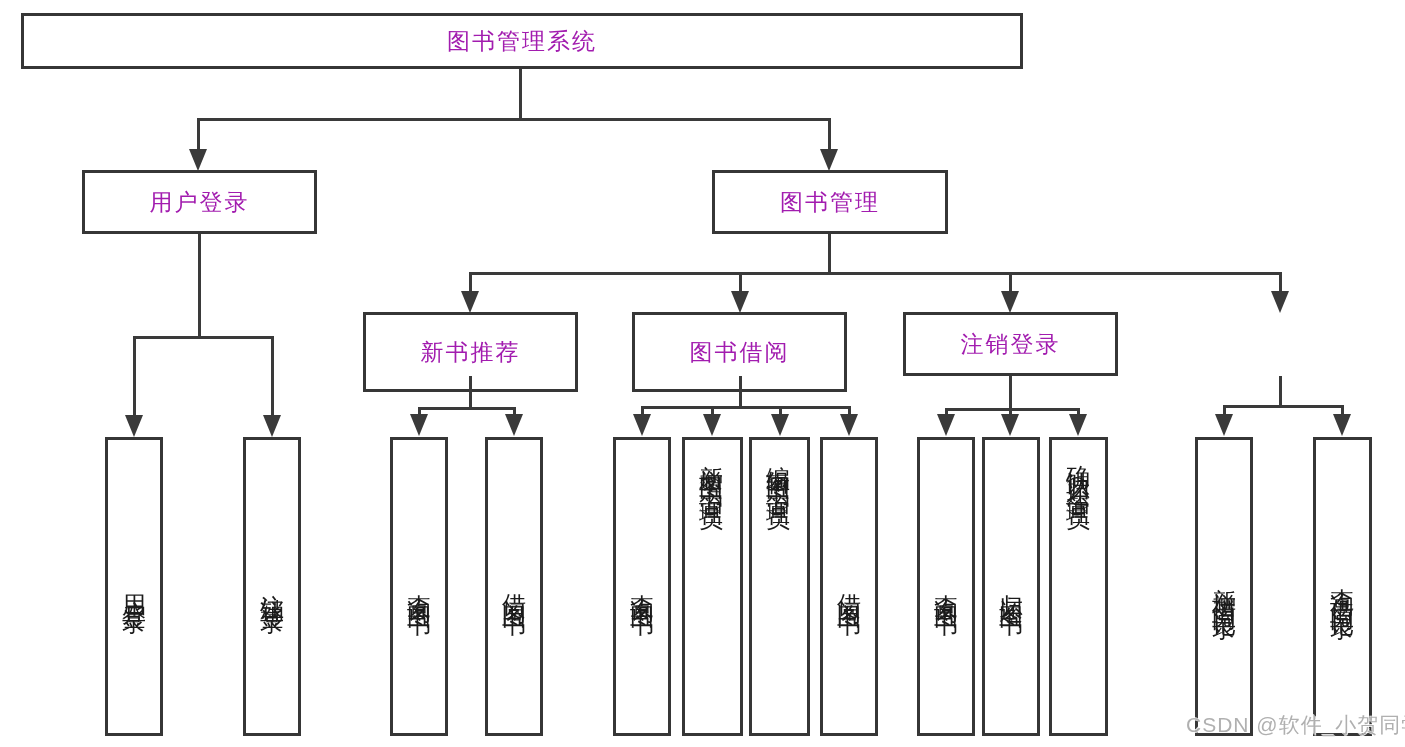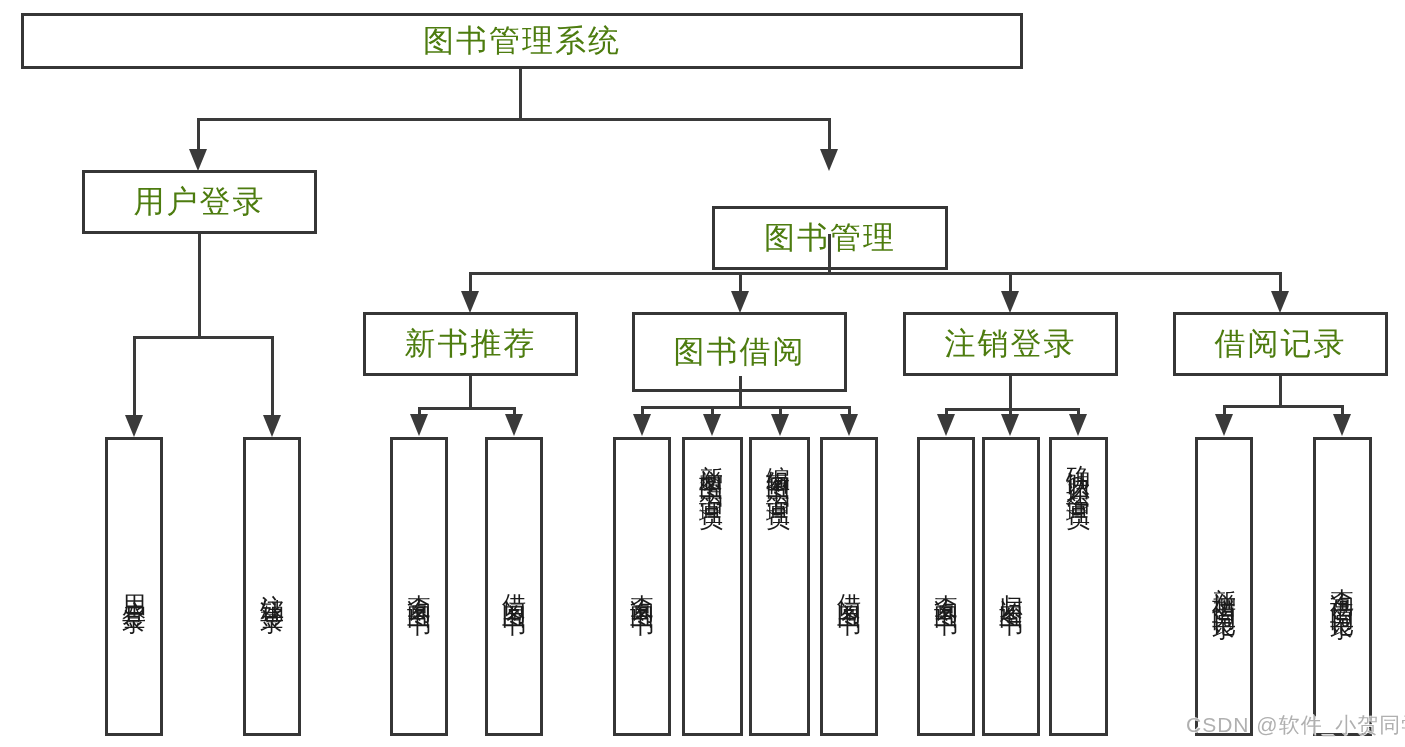--- a/index.html
+++ b/index.html
@@ -13,23 +13,23 @@
   }
   
   .hbox {
     position: absolute;
     box-sizing: border-box;
     border: 3px solid #363636;
     background: #ffffff;
     display: flex;
     align-items: center;
     justify-content: center;
-    font-size: 31px;
+    font-size: 23px;
     letter-spacing: 2px;
-    color: #4d7c0f;
+    color: #a21caf;
     white-space: nowrap;
   }
   
   .vbox {
     position: absolute;
     top: 437px;
     height: 299px;
     box-sizing: border-box;
     border: 3px solid #363636;
     background: #ffffff;
@@ -69,26 +69,25 @@
   }
 </style>
 </head>
 <body>
 
 <div class="canvas">
 
   <div class="hbox" style="left:21px; top:13px; width:1002px; height:56px;">图书管理系统</div>
 
   <div class="hbox" style="left:82px; top:170px; width:235px; height:64px;">用户登录</div>
-  <div class="hbox" style="left:712px; top:170px; width:236px; height:64px;margin-top:36px;">图书管理</div>
+  <div class="hbox" style="left:712px; top:170px; width:236px; height:64px;">图书管理</div>
 
-  <div class="hbox" style="left:363px; top:312px; width:215px; height:64px;">新书推荐</div>
+  <div class="hbox" style="left:363px; top:312px; width:215px; height:80px;">新书推荐</div>
   <div class="hbox" style="left:632px; top:312px; width:215px; height:80px;">图书借阅</div>
   <div class="hbox" style="left:903px; top:312px; width:215px; height:64px;">注销登录</div>
-  <div class="hbox" style="left:1173px; top:312px; width:215px; height:64px;">借阅记录</div>
 
   <div class="vbox" style="left:105px; width:58px;">用户登录</div>
   <div class="vbox" style="left:243px; width:58px;">注销登录</div>
 
   <div class="vbox" style="left:390px; width:58px;">查询图书</div>
   <div class="vbox" style="left:485px; width:58px;">借阅图书</div>
 
   <div class="vbox" style="left:613px; width:58px;">查询图书</div>
   <div class="vbox top-aligned" style="left:682px; width:61px;">新增图书（管理员）</div>
   <div class="vbox top-aligned" style="left:749px; width:61px;">编辑图书（管理员）</div>

